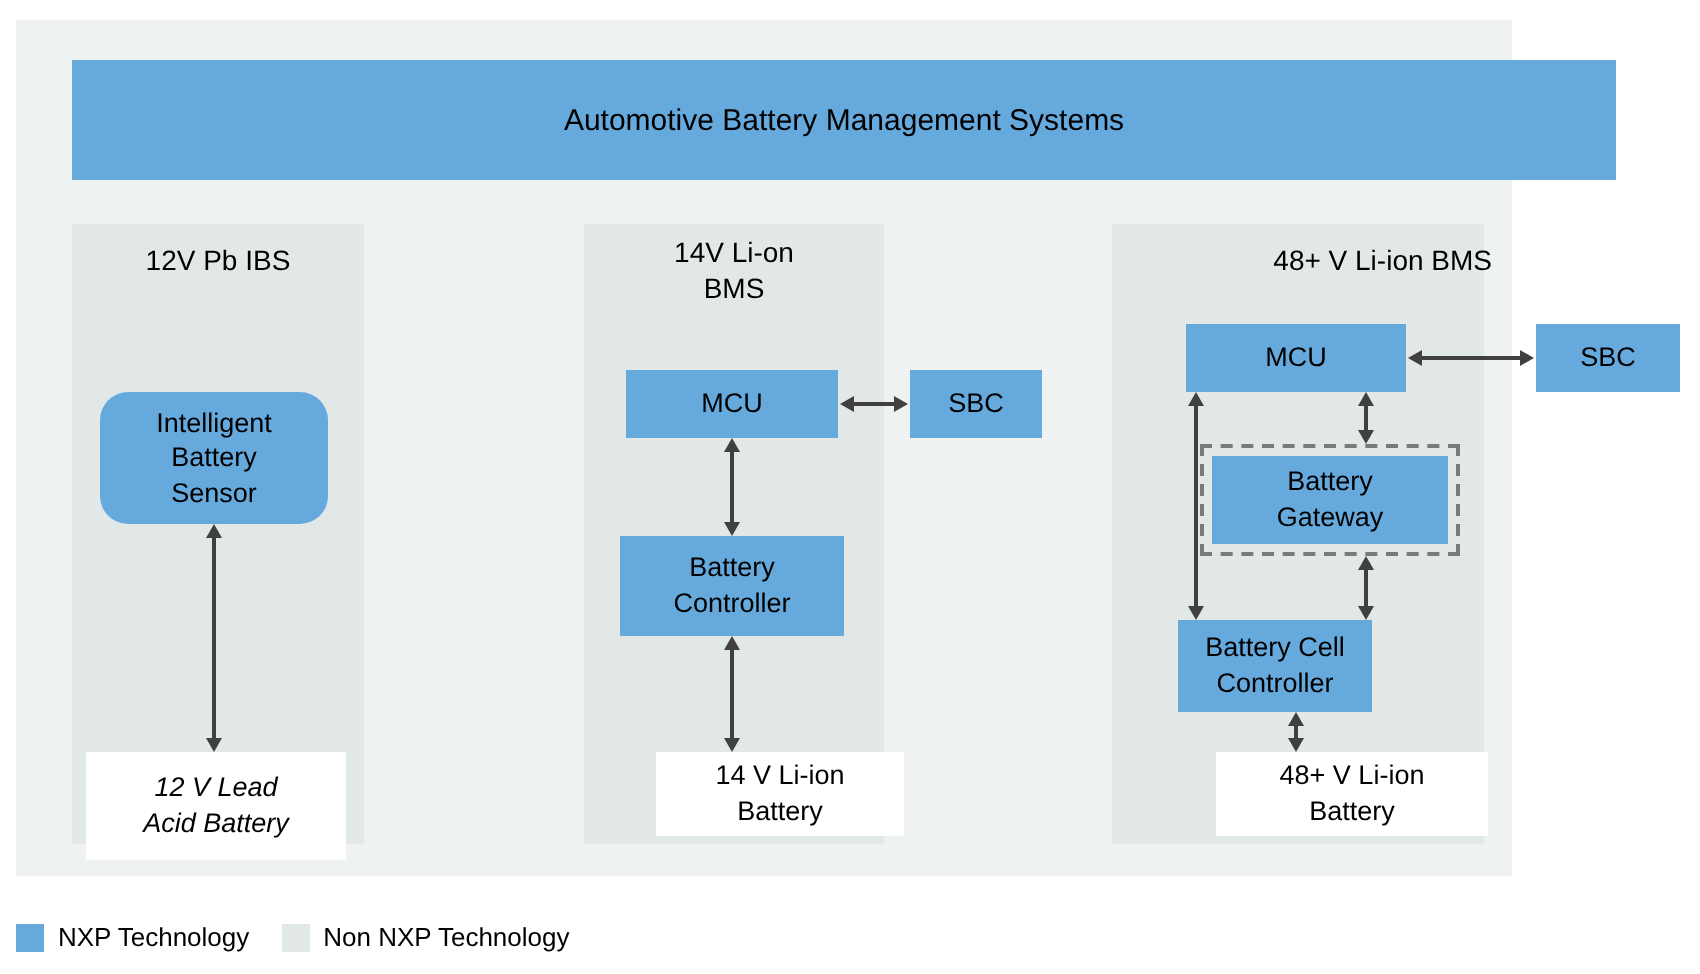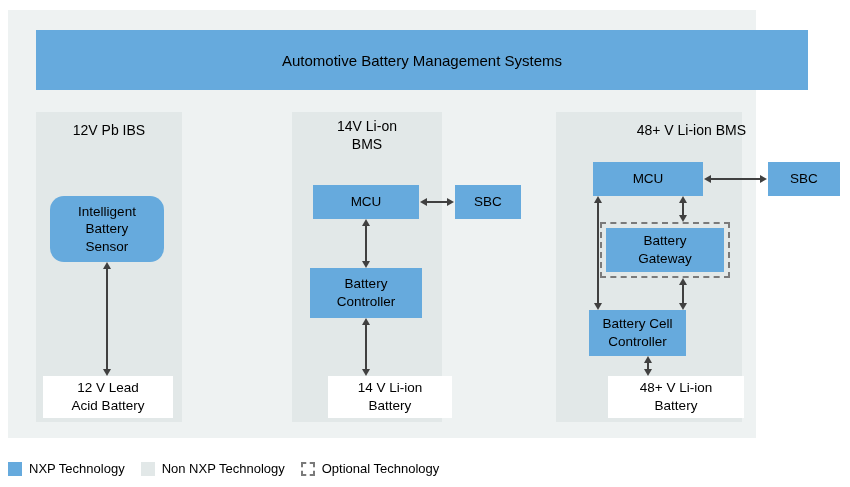--- a/index.html
+++ b/index.html
@@ -74,21 +74,21 @@
   <div class="banner">
     <span>Automotive Battery Management Systems</span>
   </div>
 
   <div class="panel" style="left:36px; width:146px;"></div>
   <div class="panel-title" style="left:36px; top:122px; width:146px;">12V Pb IBS</div>
   <div class="box blue" style="left:50px; top:196px; width:114px; height:66px;border-radius:14px;">Intelligent
 Battery
 Sensor</div>
   <div class="v-arrow" style="left:106px; top:269px; height:100px;"></div>
-  <div class="box white" style="left:43px; top:376px; width:130px; height:42px;">12 V Lead
+  <div class="box white" style="left:43px; top:376px; width:130px; height:54px;font-style:italic;">12 V Lead
 Acid Battery</div>
 
   <div class="panel" style="left:292px; width:150px;"></div>
   <div class="panel-title" style="left:292px; top:118px; width:150px;">14V Li-on
 BMS</div>
   <div class="box blue" style="left:313px; top:185px; width:106px; height:34px;">MCU</div>
   <div class="h-arrow" style="left:427px; top:201px; width:20px;"></div>
   <div class="box blue" style="left:455px; top:185px; width:66px; height:34px;">SBC</div>
   <div class="v-arrow" style="left:365px; top:226px; height:35px;"></div>
   <div class="box blue" style="left:310px; top:268px; width:112px; height:50px;">Battery
@@ -119,19 +119,15 @@
 
   <div class="legend">
     <div class="legend-item">
       <span class="swatch nxp"></span>
       <span>NXP Technology</span>
     </div>
     <div class="legend-item">
       <span class="swatch non-nxp"></span>
       <span>Non NXP Technology</span>
     </div>
-    <div class="legend-item">
-      <span class="swatch optional"></span>
-      <span>Optional Technology</span>
-    </div>
   </div>
 
 </div>
 
 </body></html>

